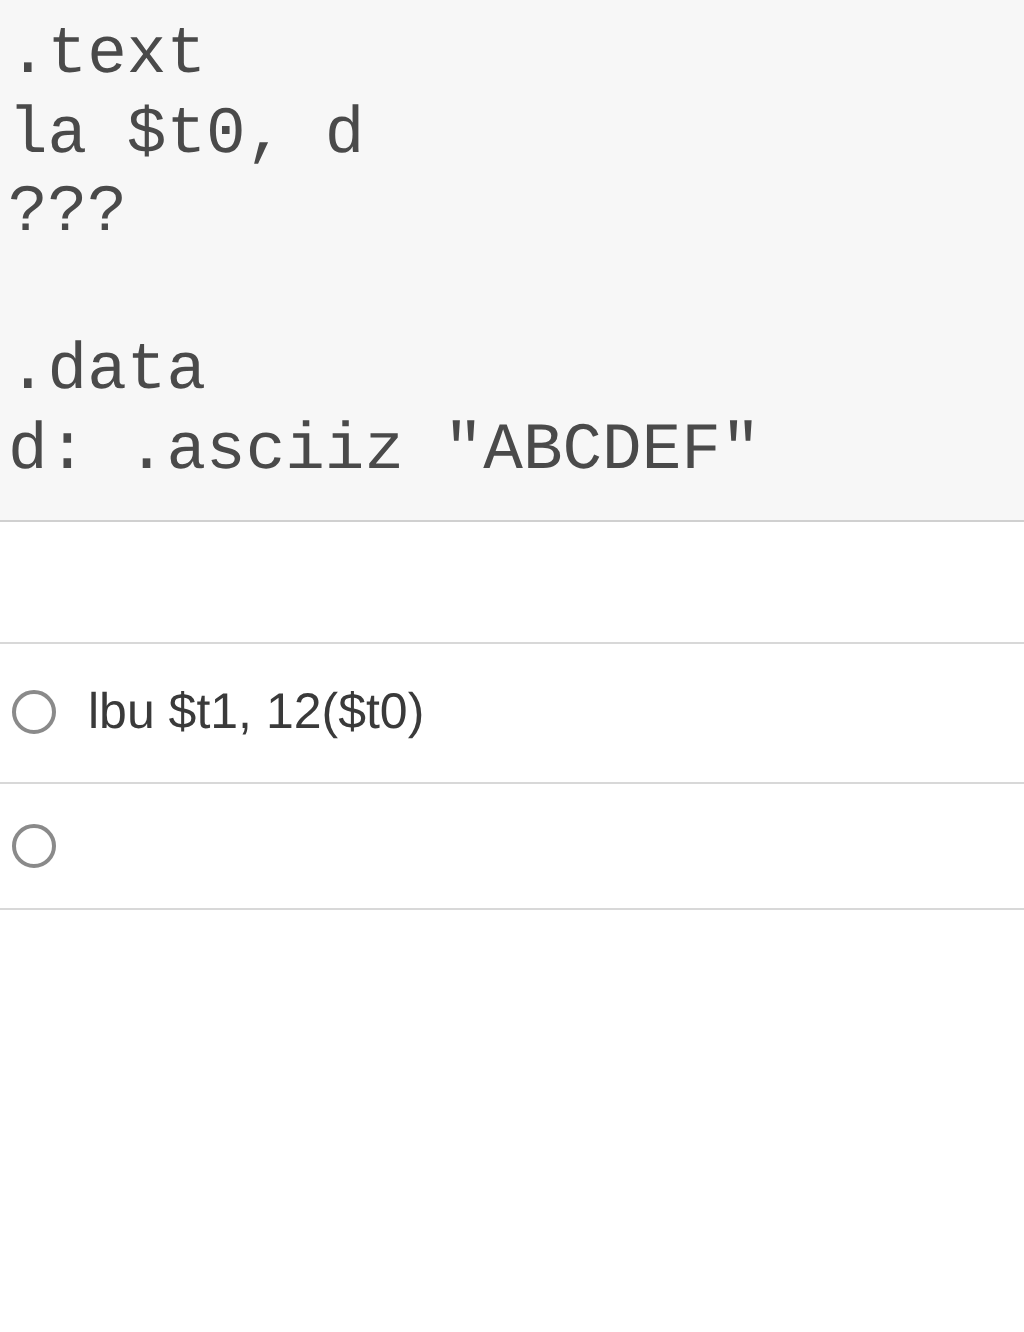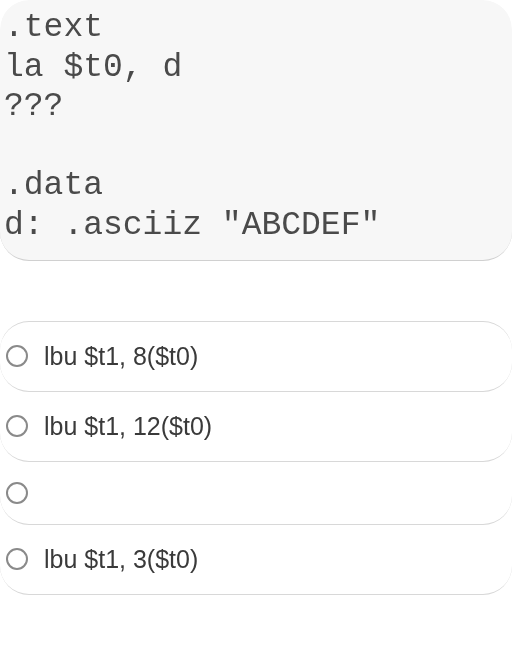--- a/index.html
+++ b/index.html
@@ -1,19 +1,18 @@
 <!DOCTYPE html>
 <html><head>
   <meta charset="utf-8">
   <style>
     * {
       margin: 0;
       padding: 0;
       box-sizing: border-box;
-      border-radius: 29px;
     }
     body {
       width: 512px;
       height: 666px;
       font-family: Arial, sans-serif;
       background: #ffffff;
     }
     .code-block {
       background: #f7f7f7;
       border-bottom: 1px solid #d0d0d0;
@@ -56,26 +55,18 @@
 <div class="code-block"><span>.text</span>
 <span>la $t0, d</span>
 <span>???</span>
 <span></span>
 <span>.data</span>
 <span>d: .asciiz "ABCDEF"</span></div>
 
 <div class="options-container">
   <div class="option-row">
     <div class="radio-btn"></div>
-    <span class="option-label">lbu $t1, 8($t0)</span>
-  </div>
-  <div class="option-row">
-    <div class="radio-btn"></div>
     <span class="option-label">lbu $t1, 12($t0)</span>
   </div>
   <div class="option-row">
     <div class="radio-btn"></div>
   </div>
-  <div class="option-row">
-    <div class="radio-btn"></div>
-    <span class="option-label">lbu $t1, 3($t0)</span>
-  </div>
 </div>
 
 </body></html>

